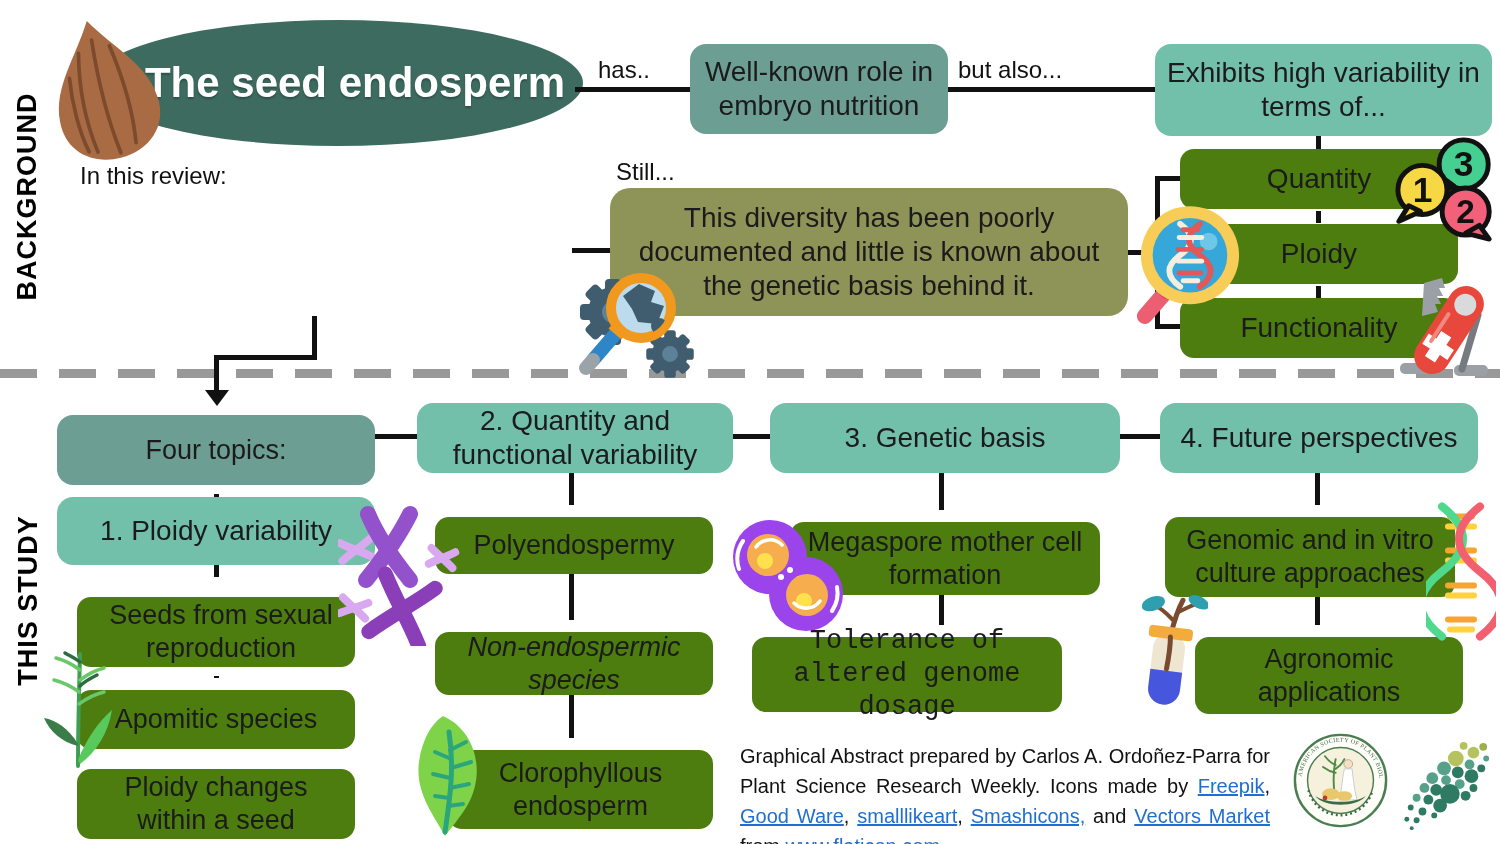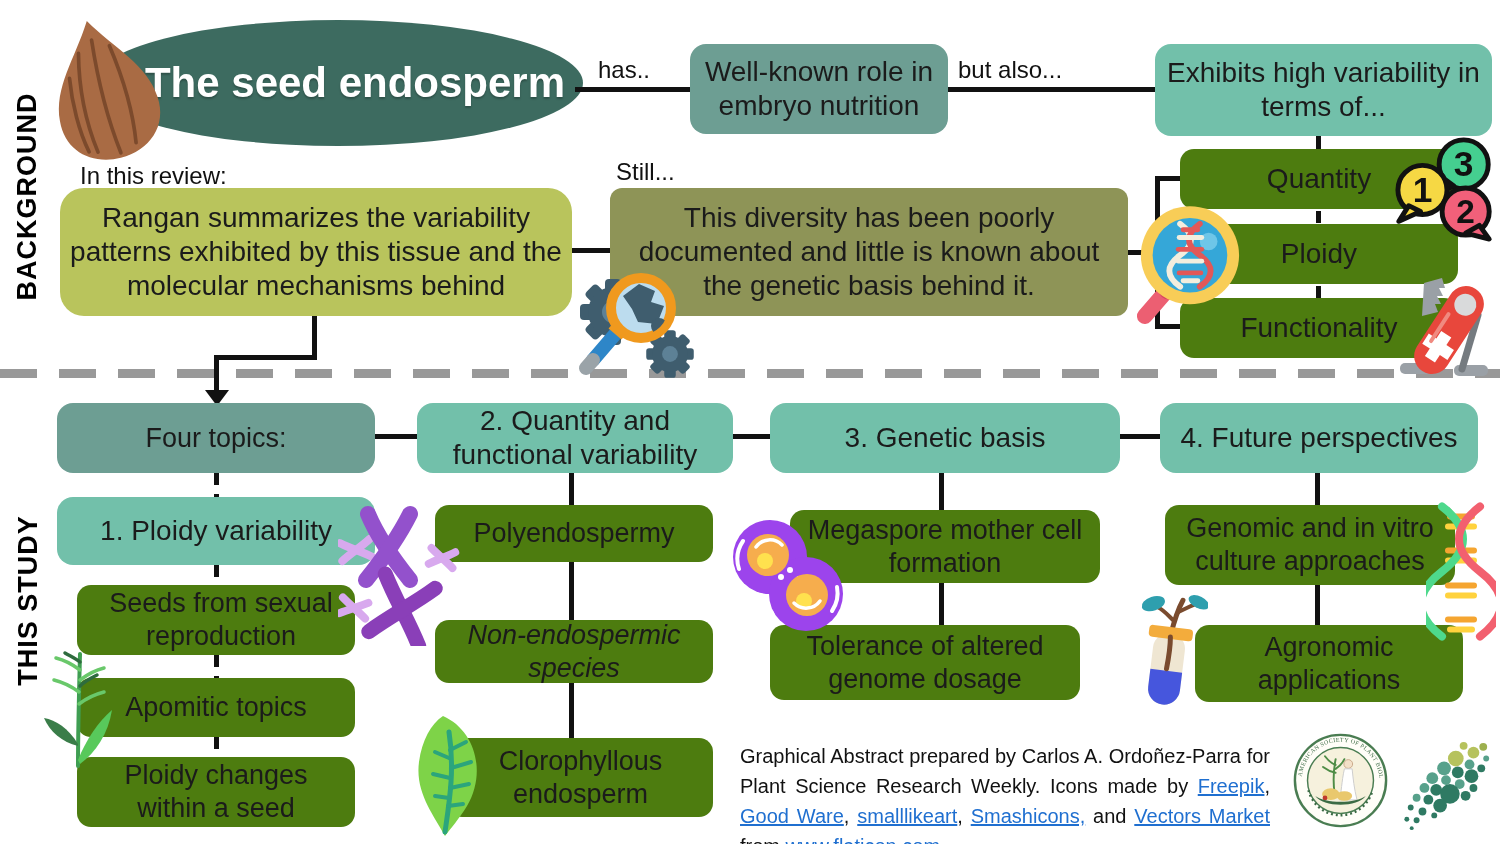--- a/index.html
+++ b/index.html
@@ -10,21 +10,21 @@
   }
   .box {
     position:absolute; display:flex; align-items:center; justify-content:center;
     text-align:center; box-sizing:border-box; padding:4px 10px;
     border-radius:16px; font-size:28px; line-height:1.22; color:#1b1b1b; z-index:2;
   }
   .gray  { background:#4d7c0f; border-radius:14px; }
   .tmed  { background:#6d9e93; }
   .tlight{ background:#72c0aa; }
   .ygreen{ background:#b9c45c; border-radius:24px; }
-  .olive { background:#8e9457; border-radius:12px; }
+  .olive { background:#8e9457; border-radius:20px; }
   .ellipse {
     position:absolute; left:93px; top:20px; width:490px; height:126px;
     background:#3d6b60; border-radius:50%; display:flex; align-items:center;
     justify-content:center; z-index:1;
   }
   .ellipse .t {
     color:#ffffff; font-size:42px; font-weight:bold; text-align:center;
     line-height:1.12; padding-left:34px; text-shadow:0 2px 2px rgba(0,0,0,.25);
   }
   .lbl { position:absolute; font-size:24px; color:#111; z-index:2; white-space:nowrap; }
@@ -46,21 +46,21 @@
   .divider {
     position:absolute; left:0; top:369px; width:1500px; height:9px; z-index:1;
     background:repeating-linear-gradient(90deg,#999 0 37px,transparent 37px 59px);
   }
   .icon { position:absolute; z-index:5; }
   .footer {
     position:absolute; left:740px; top:741px; width:530px; font-size:20px;
     line-height:1.5; text-align:justify; color:#111; z-index:2;
   }
   .footer .flink { color:#1f6fd0; text-decoration:underline; cursor:pointer; }
-  .small-line { font-size:27px; }
+  .small-line { font-size:27px;margin-top:12px; }
 </style>
 </head>
 <body>
 
 <div id="stage">
 
   <div class="vlabel" style="left:-83px; top:181px;">BACKGROUND</div>
   <div class="vlabel" style="left:-82px; top:585px;">THIS STUDY</div>
 
   <div class="ellipse">
@@ -138,21 +138,20 @@
     <line x1="80" y1="40" x2="64" y2="94" stroke="#757b80" stroke-width="7" stroke-linecap="round"></line>
     <g transform="rotate(33 51 55)">
       <rect x="33" y="6" width="36" height="98" rx="18" fill="#e8473c"></rect>
       <circle cx="51" cy="25" r="11" fill="#d9dadb"></circle>
       <path d="M45 60 h12 v9 h9 v12 h-9 v9 h-12 v-9 h-9 v-12 h9 z" fill="#ffffff"></path>
       <line x1="42" y1="42" x2="42" y2="74" stroke="#f08a80" stroke-width="4" stroke-linecap="round"></line>
     </g>
   </svg>
 
   <div class="lbl" style="left:80px; top:162px;">In this review:</div>
-  <div class="box ygreen" style="left:60px; top:188px; width:512px; height:128px;">Rangan summarizes the variability patterns exhibited by this tissue and the molecular mechanisms behind</div>
   <div class="lbl" style="left:616px; top:158px;">Still...</div>
   <div class="hline" style="left:572px; top:248px; width:38px;"></div>
   <div class="box olive" style="left:610px; top:188px; width:518px; height:128px;">This diversity has been poorly documented and little is known about the genetic basis behind it.</div>
 
   <svg class="icon" style="left:573px; top:266px;" width="132" height="122" viewBox="0 0 132 122">
     <defs>
         <clipPath id="lensclip">
           <circle cx="68" cy="42" r="27"></circle>
         </clipPath>
       </defs>
@@ -197,21 +196,21 @@
   <div class="hline" style="left:733px; top:434px; width:37px;"></div>
   <div class="box tlight" style="left:770px; top:403px; width:350px; height:70px;">3. Genetic basis</div>
   <div class="hline" style="left:1120px; top:434px; width:40px;"></div>
   <div class="box tlight" style="left:1160px; top:403px; width:318px; height:70px;">4. Future perspectives</div>
 
   <div class="vdash" style="left:214px; top:473px; height:24px;"></div>
   <div class="box tlight" style="left:57px; top:497px; width:318px; height:68px;">1. Ploidy variability</div>
   <div class="vdash" style="left:214px; top:565px; height:20px;"></div>
   <div class="box gray small-line" style="left:77px; top:585px; width:278px; height:70px;padding-left:20px;">Seeds from sexual reproduction</div>
   <div class="vdash" style="left:214px; top:655px; height:23px;"></div>
-  <div class="box gray small-line" style="left:77px; top:678px; width:278px; height:59px;">Apomitic topics</div>
+  <div class="box gray small-line" style="left:77px; top:678px; width:278px; height:59px;">Apomitic species</div>
   <div class="vdash" style="left:214px; top:737px; height:20px;"></div>
   <div class="box gray small-line" style="left:77px; top:757px; width:278px; height:70px;">Ploidy changes within a seed</div>
 
   <svg class="icon" style="left:338px; top:498px;" width="125" height="148" viewBox="0 0 125 148">
     <g fill="none" stroke-linecap="round">
       <g stroke="#d8a9ee" stroke-width="8">
         <g transform="translate(18,52) rotate(-8)">
             <path d="M-15 -9 C-5 -2 5 2 15 9"></path>
             <path d="M15 -9 C5 -2 -5 2 -15 9"></path>
           </g>
@@ -268,21 +267,21 @@
         <path d="M43 96 L58 94" stroke-width="4"></path>
       <path d="M44 48 L30 42" stroke-width="4"></path>
         <path d="M45 68 L28 64" stroke-width="4"></path>
       <path d="M44 88 L30 86" stroke-width="4"></path>
     </g>
   </svg>
 
   <div class="vline" style="left:939px; top:473px; height:37px;"></div>
   <div class="box gray small-line" style="left:790px; top:510px; width:310px; height:73px;">Megaspore mother cell formation</div>
   <div class="vline" style="left:939px; top:583px; height:42px;"></div>
-  <div class="box gray small-line" style="left:770px; top:625px; width:310px; height:75px;">Tolerance of altered genome dosage</div>
+  <div class="box gray small-line" style="left:752px; top:625px; width:310px; height:75px;font-family:Liberation Mono, monospace;">Tolerance of altered genome dosage</div>
 
   <svg class="icon" style="left:732px; top:517px;" width="115" height="115" viewBox="0 0 115 115">
     <circle cx="38" cy="40" r="37" fill="#9c44ec"></circle>
     <circle cx="74" cy="77" r="37" fill="#9c44ec"></circle>
     <g stroke="#ffffff" stroke-width="4" fill="none" stroke-linecap="round">
       <path d="M7 52 A 32 32 0 0 1 11 24"></path>
       <path d="M44 106 A 32 32 0 0 1 40 96"></path>
       <path d="M100 94 A 32 32 0 0 0 105 70"></path>
     </g>
     <circle cx="49" cy="60" r="3" fill="#fff"></circle>

